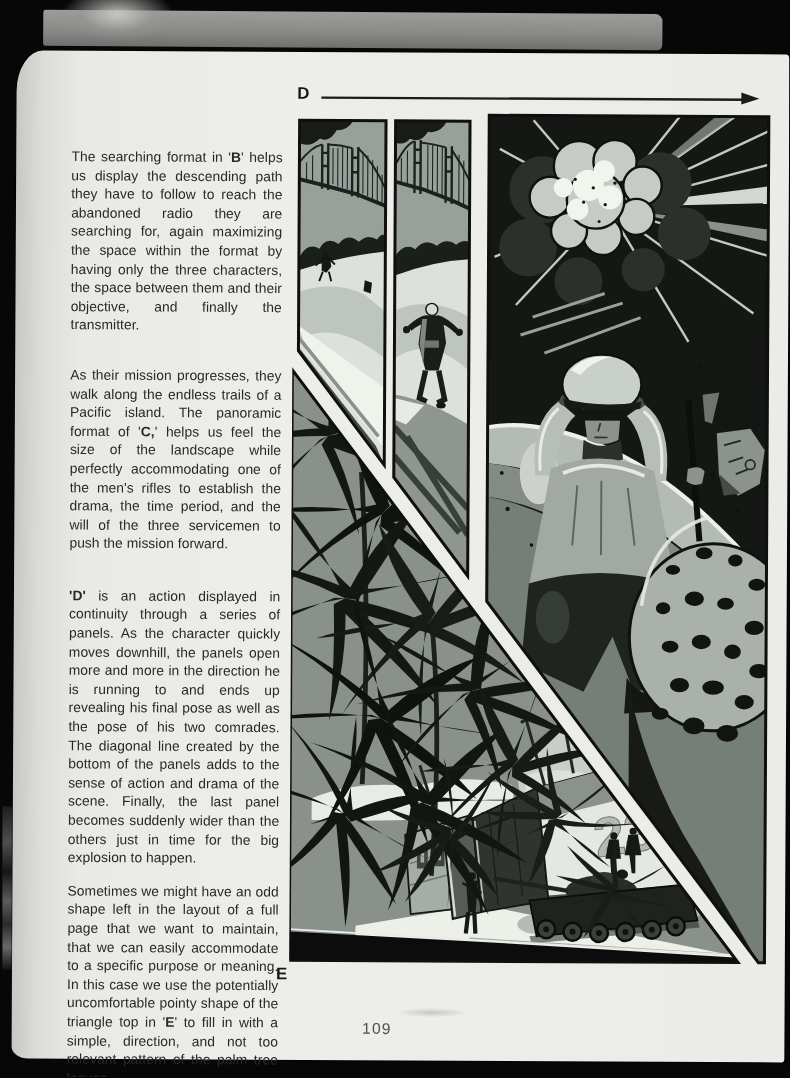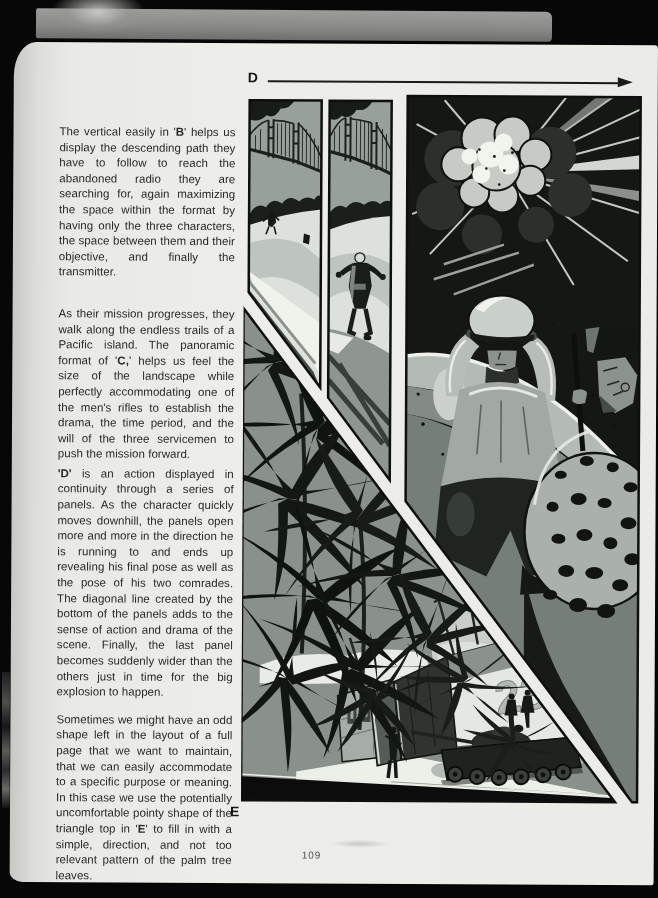--- a/index.html
+++ b/index.html
@@ -13,43 +13,43 @@
   .left-sliver{position:absolute;left:2px;top:672px;width:8px;height:136px;
     background:linear-gradient(180deg,#1d1d1d 0%,#4d4f4d 22%,#161616 40%,#5a5c5a 58%,#2a2a2a 72%,#676967 86%,#121212 100%);}
   .page{position:absolute;left:14px;top:42px;width:644px;height:840px;
     background:linear-gradient(90deg,#c7c7c4 0px,#dcdcd9 22px,#e9e9e6 55px,#ededea 220px,#ebebe8 100%);
     border-radius:22px 3px 2px 14px / 34px 4px 3px 10px;
     transform:rotate(0.3deg);transform-origin:0 0;
     box-shadow:0 0 0 1px rgba(0,0,0,.35);}
   .textcol{position:absolute;left:46px;top:82px;width:176px;color:#282828;}
   .textcol p{font-size:11.5px;line-height:15.6px;text-align:justify;margin:0;
     letter-spacing:.05px;}
-  .textcol p.m1{margin-bottom:26px;} .textcol p.m2{margin-bottom:4px;} .textcol p.m3{margin-bottom:12px;}
+  .textcol p.m1{margin-bottom:26px;} .textcol p.m2{margin-bottom:28px;} .textcol p.m3{margin-bottom:12px;}
   .dlabel{position:absolute;left:234px;top:26px;font-size:14px;font-weight:bold;color:#161616;}
   .dline{position:absolute;left:254px;top:37px;width:354px;height:2px;background:#1b1b1b;}
   .dhead{position:absolute;left:604px;top:32px;width:0;height:0;
     border-left:15px solid #1b1b1b;border-top:5.5px solid transparent;border-bottom:5.5px solid transparent;}
   .elabel{position:absolute;left:220px;top:760px;font-size:14px;font-weight:bold;color:#161616;}
-  .pagenum{position:absolute;left:292px;top:806px;font-size:10px;color:#4f4f4f;letter-spacing:1px;}
+  .pagenum{position:absolute;left:292px;top:806px;font-size:13px;color:#4f4f4f;letter-spacing:1px;}
   .smudge{position:absolute;left:320px;top:796px;width:60px;height:8px;border-radius:50%;
     background:radial-gradient(ellipse,rgba(130,130,128,.35),rgba(0,0,0,0) 70%);}
   .art{position:absolute;left:231px;top:50px;width:398px;height:712px;}
 </style>
 </head>
 <body>
 
 <div class="photo">
   <div class="book-edge-top"></div>
   <div class="glare"></div>
   <div class="left-sliver"></div>
 
   <div class="page">
 
     <div class="textcol">
-      <p class="m1"><span>The vertical easily in '</span><b>B</b><span>' helps us display the descending path they have to follow to reach the abandoned radio they are searching for, again maximizing the space within the format by having only the three characters, the space between them and their objective, and finally the transmitter.</span></p>
+      <p class="m1"><span>The searching format in '</span><b>B</b><span>' helps us display the descending path they have to follow to reach the abandoned radio they are searching for, again maximizing the space within the format by having only the three characters, the space between them and their objective, and finally the transmitter.</span></p>
       <p class="m2"><span>As their mission progresses, they walk along the endless trails of a Pacific island. The panoramic format of '</span><b>C,</b><span>' helps us feel the size of the landscape while perfectly accommodating one of the men's rifles to establish the drama, the time period, and the will of the three servicemen to push the mission forward.</span></p>
       <p class="m3"><b>'D'</b><span> is an action displayed in continuity through a series of panels. As the character quickly moves downhill, the panels open more and more in the direction he is running to and ends up revealing his final pose as well as the pose of his two comrades. The diagonal line created by the bottom of the panels adds to the sense of action and drama of the scene. Finally, the last panel becomes suddenly wider than the others just in time for the big explosion to happen.</span></p>
       <p><span>Sometimes we might have an odd shape left in the layout of a full page that we want to maintain, that we can easily accommodate to a specific purpose or meaning. In this case we use the potentially uncomfortable pointy shape of the triangle top in '</span><b>E</b><span>' to fill in with a simple, direction, and not too relevant pattern of the palm tree leaves.</span></p>
     </div>
 
     <div class="dlabel">D</div>
     <div class="dline"></div>
     <div class="dhead"></div>
     <div class="elabel">E</div>
     <div class="smudge"></div>

